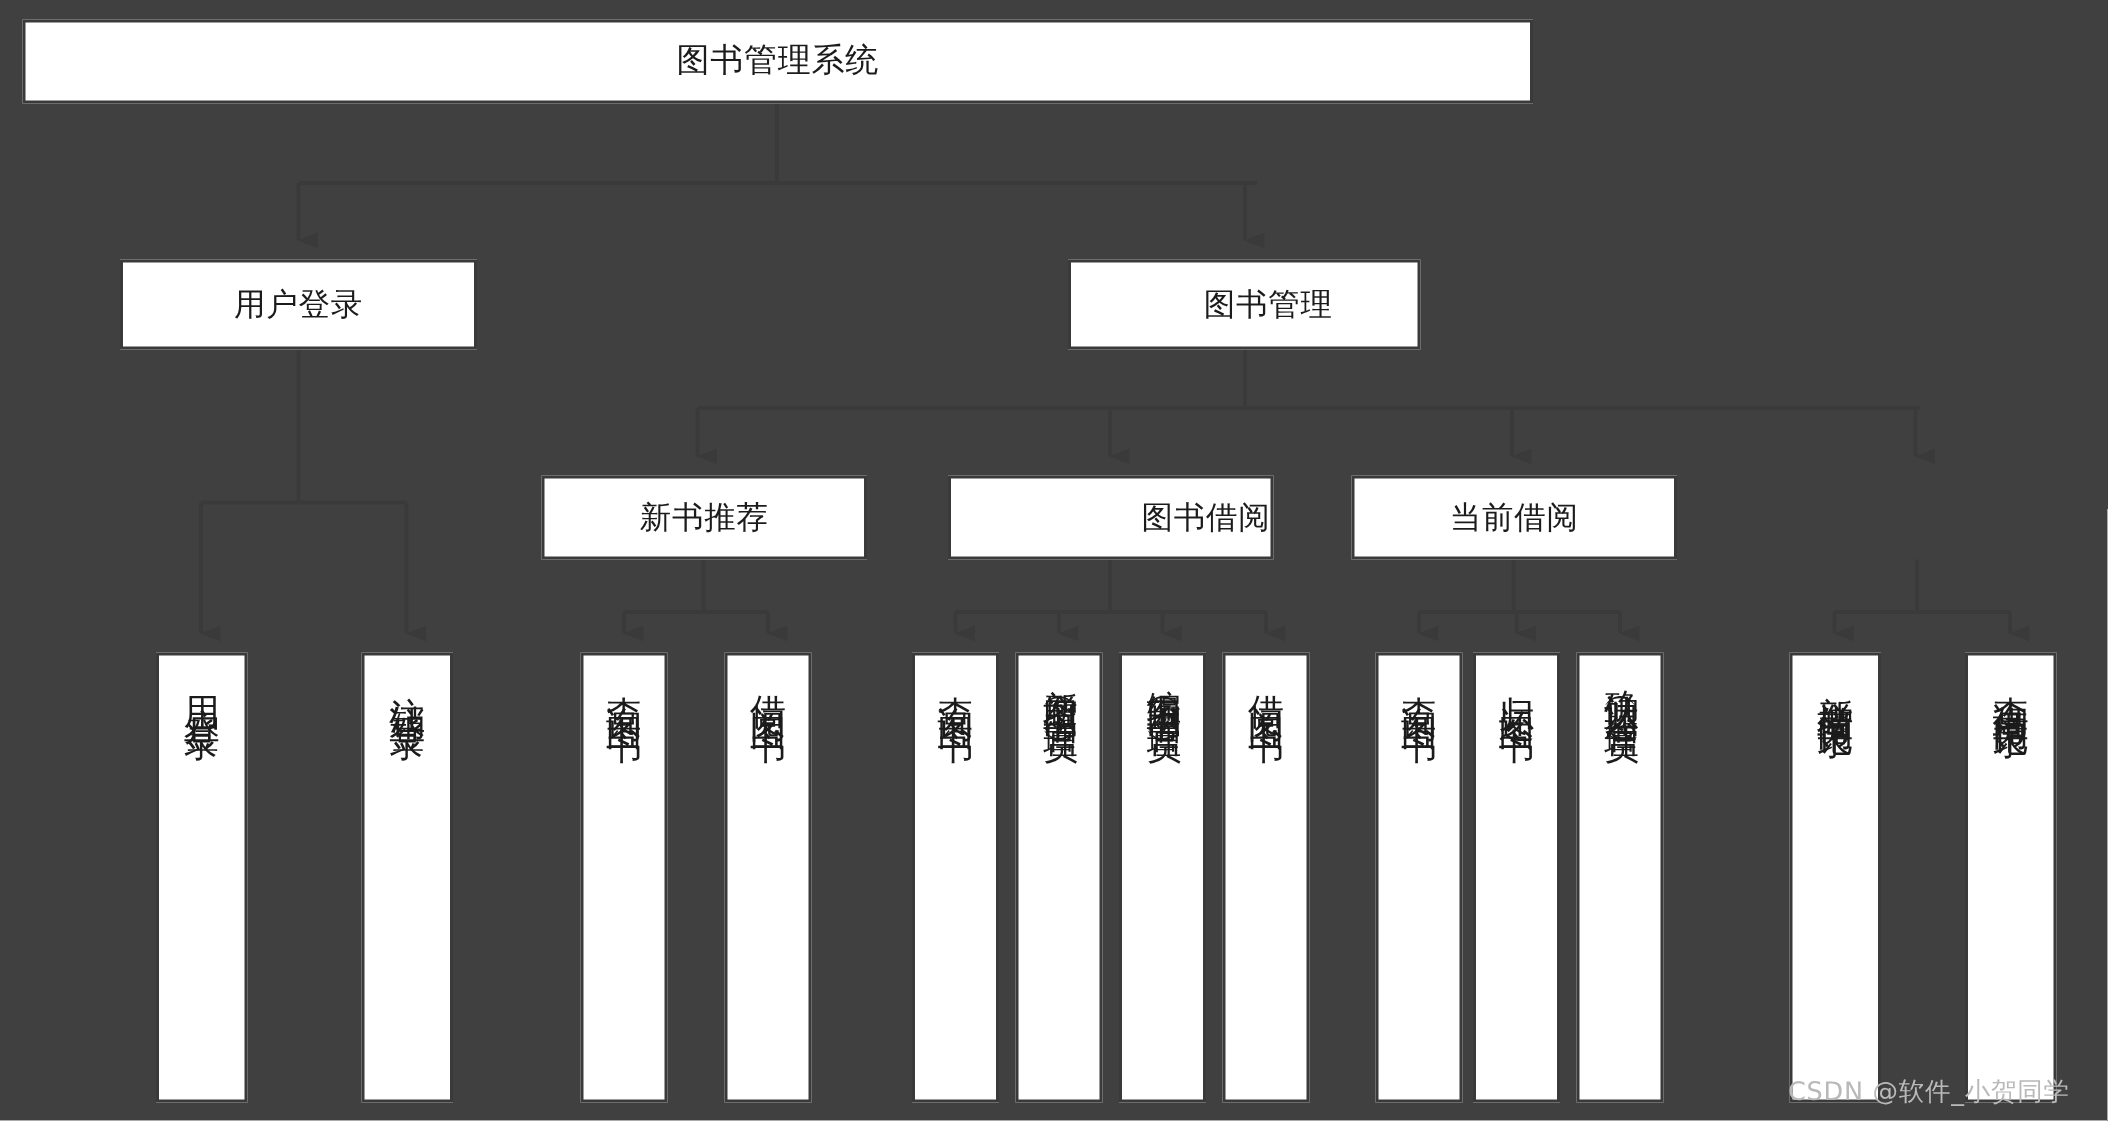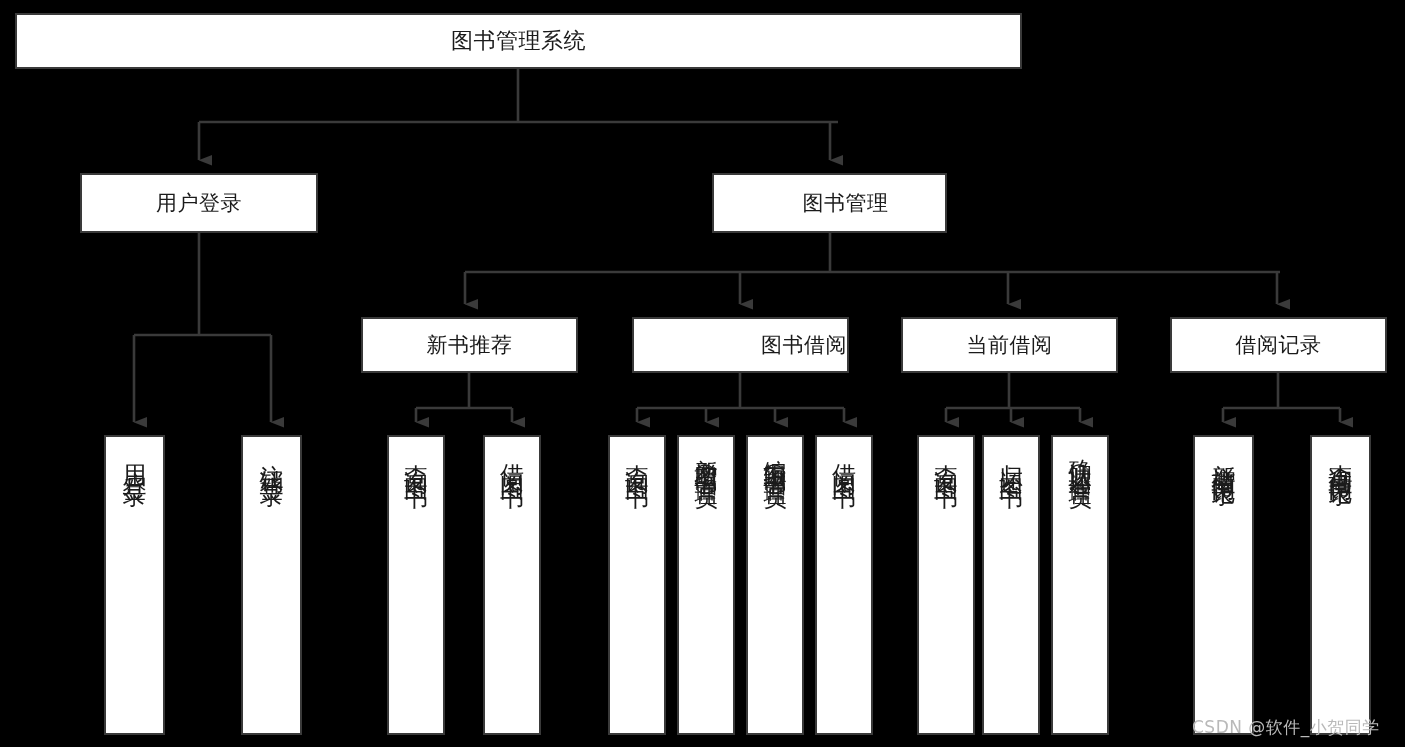--- a/index.html
+++ b/index.html
@@ -8,21 +8,21 @@
     padding: 0;
     background: #ffffff;
   }
   body {
     font-family: "DejaVu Sans", "Liberation Sans", sans-serif;
   }
   #canvas {
     position: relative;
     width: 1405px;
     height: 747px;
-    background: #000000;
+    background: #404040;
     overflow: hidden;
   }
   #edges {
     position: absolute;
     left: 0;
     top: 0;
     width: 1405px;
     height: 747px;
     pointer-events: none;
   }
@@ -146,23 +146,20 @@
 
   <div class="node horiz" style="left:361px; top:317px; width:217px; height:56px;">
     <span class="node-label">新书推荐</span>
   </div>
   <div class="node horiz" style="left:632px; top:317px; width:217px; height:56px;justify-content:flex-end;">
     <span class="node-label">图书借阅</span>
   </div>
   <div class="node horiz" style="left:901px; top:317px; width:217px; height:56px;align-items:center;">
     <span class="node-label">当前借阅</span>
   </div>
-  <div class="node horiz" style="left:1170px; top:317px; width:217px; height:56px;">
-    <span class="node-label">借阅记录</span>
-  </div>
 
   <div class="node vert" style="left:104px; top:435px; width:61px; height:300px;">
     <span class="node-label">用户登录</span>
   </div>
   <div class="node vert" style="left:241px; top:435px; width:61px; height:300px;">
     <span class="node-label">注销登录</span>
   </div>
 
   <div class="node vert" style="left:387px; top:435px; width:58px; height:300px;">
     <span class="node-label">查询图书</span>

